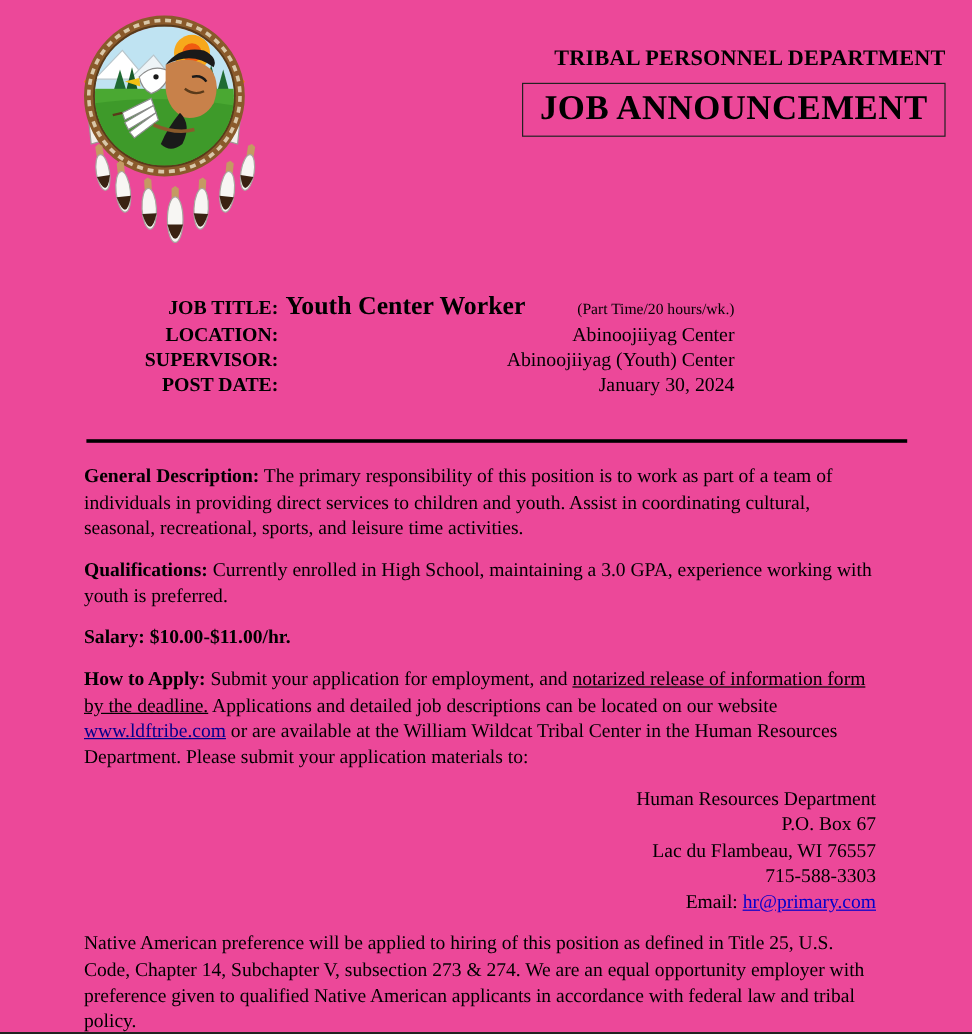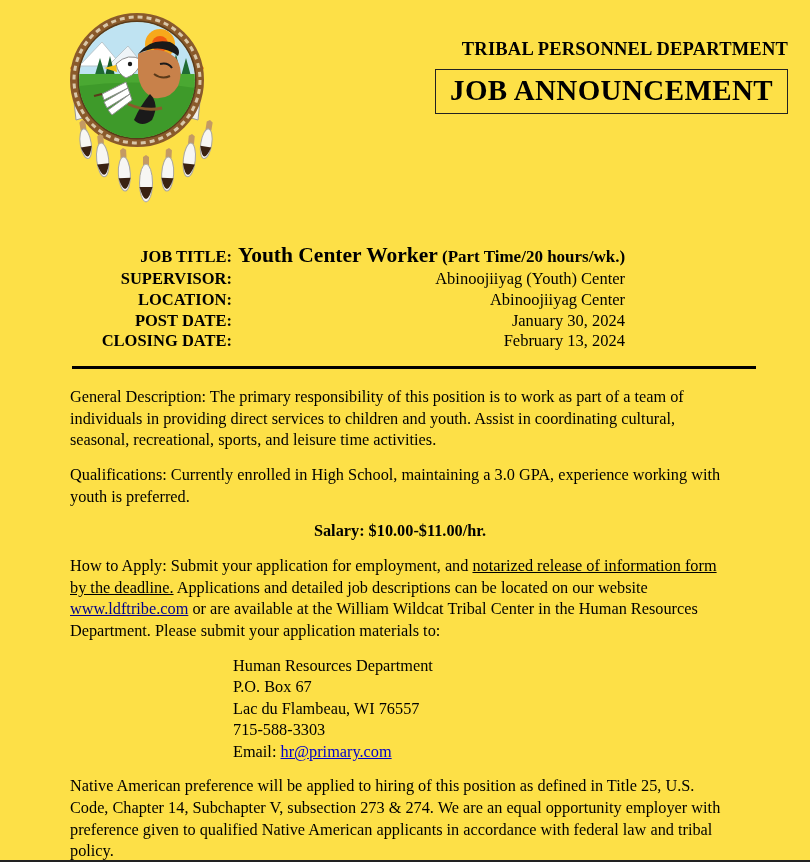--- a/index.html
+++ b/index.html
@@ -12,21 +12,21 @@
     height: 862px;
     position: relative;
     overflow: hidden;
     font-family: "Liberation Serif", "DejaVu Serif", serif;
     color: #000000;
   }
   .page {
     position: relative;
     width: 810px;
     height: 862px;
-    background: #fde047;
+    background: #ec4899;
     box-sizing: border-box;
     border-bottom: 2px solid #222;
   }
 
   
   .header {
     position: relative;
     height: 215px;
   }
   .logo {
@@ -85,22 +85,23 @@
     font-weight: bold;
     width: 160px;
     padding-right: 6px;
   }
   .title-main {
     font-size: 21.5px;
     font-weight: bold;
     margin-top: 40px;
   }
   .title-sub {
-    font-size: 17px;
-    font-weight: bold;
+    font-size: 13px;
+    font-weight: normal;
+    margin-left: 39px;
   }
 
   
   .divider {
     position: absolute;
     left: 72px;
     top: 366px;
     width: 684px;
     height: 3px;
     background: #000000;
@@ -112,38 +113,38 @@
     left: 70px;
     top: 386px;
     width: 660px;
     font-size: 16.3px;
     line-height: 1.33;
   }
   .body p {
     margin: 0 0 14px 0;
   }
   .body p.tight { margin-bottom: 13px; }
-  .lead { font-weight: normal; }
+  .lead { font-weight: bold; }
   .u { text-decoration: underline; }
   a.link {
     color: #00008b;
     text-decoration: underline;
     margin-top: 31px;
   }
   a.link-blue {
     color: #0000cc;
     text-decoration: underline;
   }
   .address {
     margin: 0 0 13px 0;
     padding-left: 163px;
     line-height: 1.32;
   }
-  .address div { white-space: nowrap; }
-  .salary { font-weight: bold; text-align: center; }
+  .address div { white-space: nowrap; text-align: right; }
+  .salary { font-weight: bold; }
 </style>
 </head>
 <body>
 
 <div class="page">
 
   <div class="header">
 
     <div class="logo">
       <svg width="190" height="200" viewBox="0 0 190 200" xmlns="http://www.w3.org/2000/svg">
@@ -255,34 +256,30 @@
     <table>
       <tbody>
           <tr>
         <td class="lbl">JOB TITLE:</td>
         <td>
           <span class="title-main">Youth Center Worker</span>
           <span class="title-sub">(Part Time/20 hours/wk.)</span>
         </td>
       </tr>
       <tr>
+        <td class="lbl">LOCATION:</td>
+        <td>Abinoojiiyag Center</td>
+      </tr>
+      <tr>
         <td class="lbl">SUPERVISOR:</td>
         <td>Abinoojiiyag (Youth) Center</td>
       </tr>
       <tr>
-        <td class="lbl">LOCATION:</td>
-        <td>Abinoojiiyag Center</td>
-      </tr>
-      <tr>
         <td class="lbl">POST DATE:</td>
         <td>January 30, 2024</td>
-      </tr>
-      <tr>
-        <td class="lbl">CLOSING DATE:</td>
-        <td>February 13, 2024</td>
       </tr>
     </tbody>
       </table>
   </div>
 
   <div class="divider"></div>
 
   <div class="body">
 
     <p class="tight">

